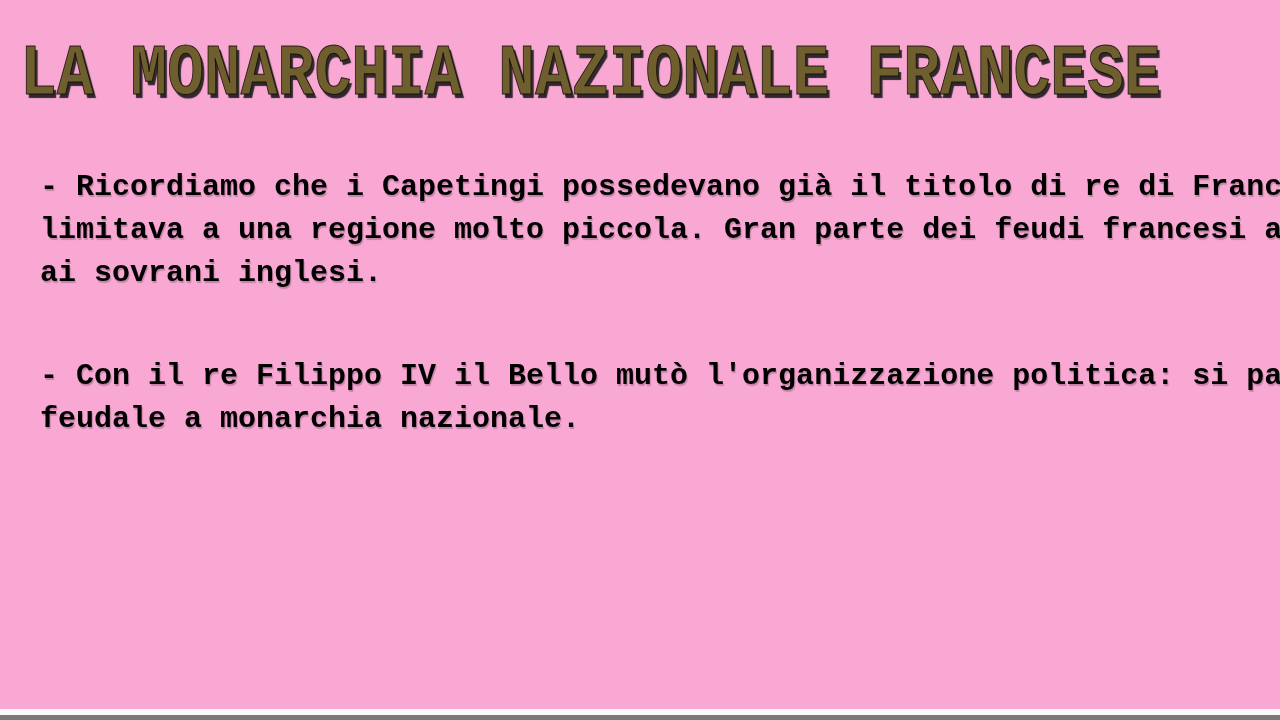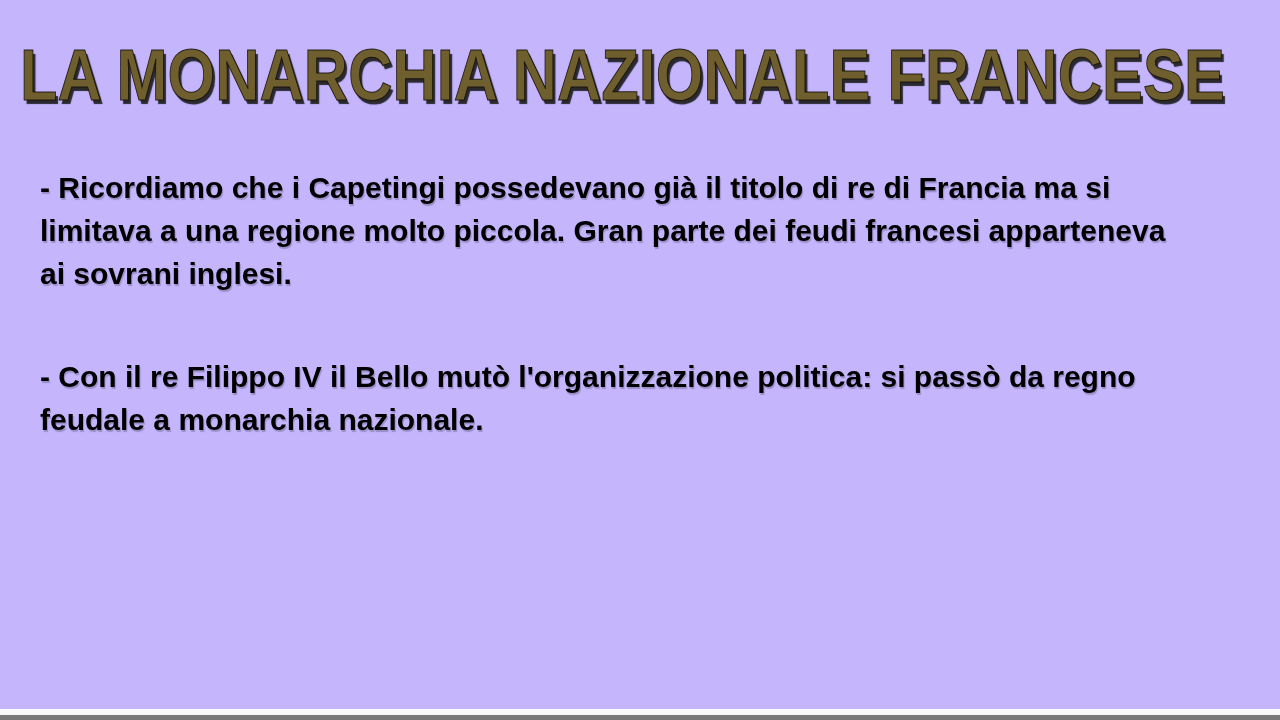--- a/index.html
+++ b/index.html
@@ -5,21 +5,21 @@
   * { margin: 0; padding: 0; box-sizing: border-box; }
   html, body { width: 1280px; height: 720px; overflow: hidden; }
   body {
     position: relative;
     width: 1280px;
     height: 720px;
     background: #ffffff;
     font-family: "Liberation Sans", "DejaVu Sans", sans-serif;
   }
 
-  .slide { position: absolute; inset: 0; background: #c4b5fd; }
+  .slide { position: absolute; inset: 0; background: #f9a8d4; font-family: Liberation Mono, monospace; }
 
   .slide-title {
     position: absolute;
     left: 20px;
     top: 38px;
     font-size: 73px;
     font-weight: 700;
     line-height: 1;
     white-space: nowrap;
     color: #6f5e2e;

